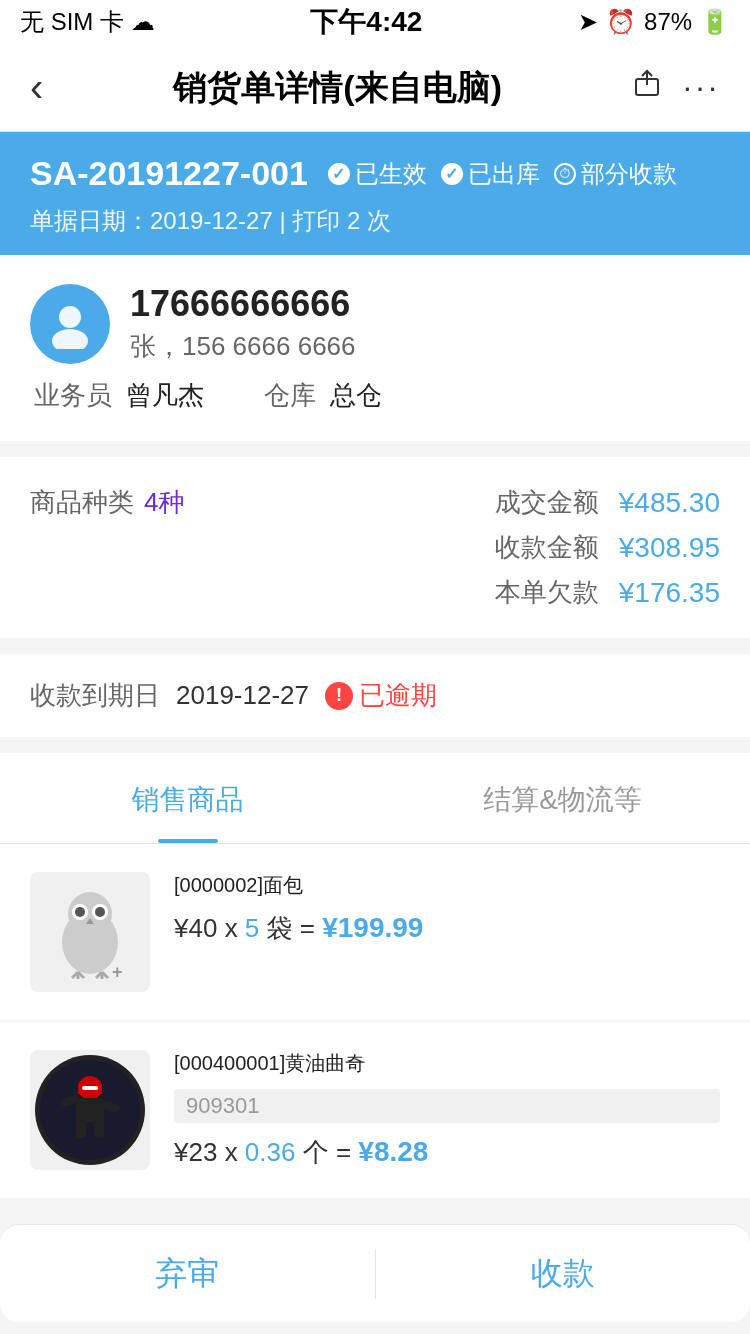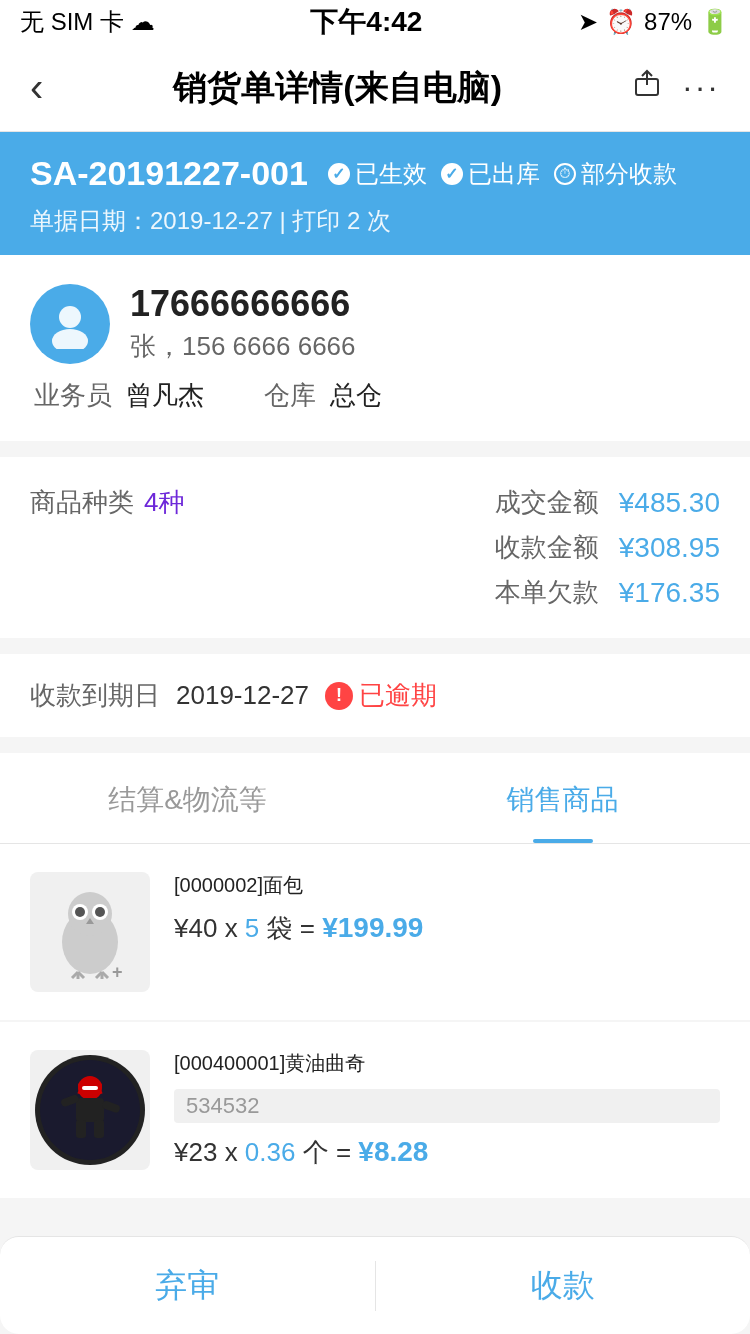--- a/index.html
+++ b/index.html
@@ -305,21 +305,21 @@
       background: #f0f0f0;
       color: #999;
       font-size: 22px;
       padding: 4px 12px;
       border-radius: 4px;
     }
 
     
     .bottom-bar {
       position: fixed;
-      bottom: 0;
+      bottom: 12px;
       width: 750px;
       height: 98px;
       background: #fff;
       border-top: 1px solid #e5e5e5;
       display: flex;
       align-items: center;
       border-radius: 19px;
     }
     .bottom-btn {
       flex: 1;
@@ -452,25 +452,25 @@
 <div class="due-section">
   <span class="due-label">收款到期日</span>
   <span class="due-date">2019-12-27</span>
   <div class="overdue-badge">
     <span class="overdue-icon">!</span>
     <span class="overdue-text">已逾期</span>
   </div>
 </div>
 
 <div class="tab-bar">
+  <div class="tab-item active">
+    <span>销售商品</span>
+  </div>
   <div class="tab-item">
     <span>结算&amp;物流等</span>
-  </div>
-  <div class="tab-item active">
-    <span>销售商品</span>
   </div>
 </div>
 
 <div class="product-list" style="padding-bottom: 120px;">
 
   <div class="product-item">
     <div class="product-thumb">
 
       <svg width="100" height="100" viewBox="0 0 100 100" fill="none" xmlns="http://www.w3.org/2000/svg">
         <rect width="100" height="100" fill="#f0f0f0"></rect>
@@ -529,21 +529,21 @@
           <rect x="64" y="40" width="18" height="8" rx="4" fill="#222" transform="rotate(20 64 40)"></rect>
 
           <rect x="42" y="26" width="16" height="4" rx="2" fill="white"></rect>
 
           <path d="M38 32 Q50 38 62 32" stroke="#cc0000" stroke-width="3" fill="none"></path>
         </svg>
       </div>
     </div>
     <div class="product-info">
       <span class="product-name">[000400001]黄油曲奇</span>
-      <span class="product-tag">534532</span>
+      <span class="product-tag">909301</span>
       <div class="product-price-row">
         <span>¥23</span>
         <span> x </span>
         <span class="price-qty">0.36</span>
         <span>个</span>
         <span> = </span>
         <span class="price-total">¥8.28</span>
       </div>
     </div>
   </div>

